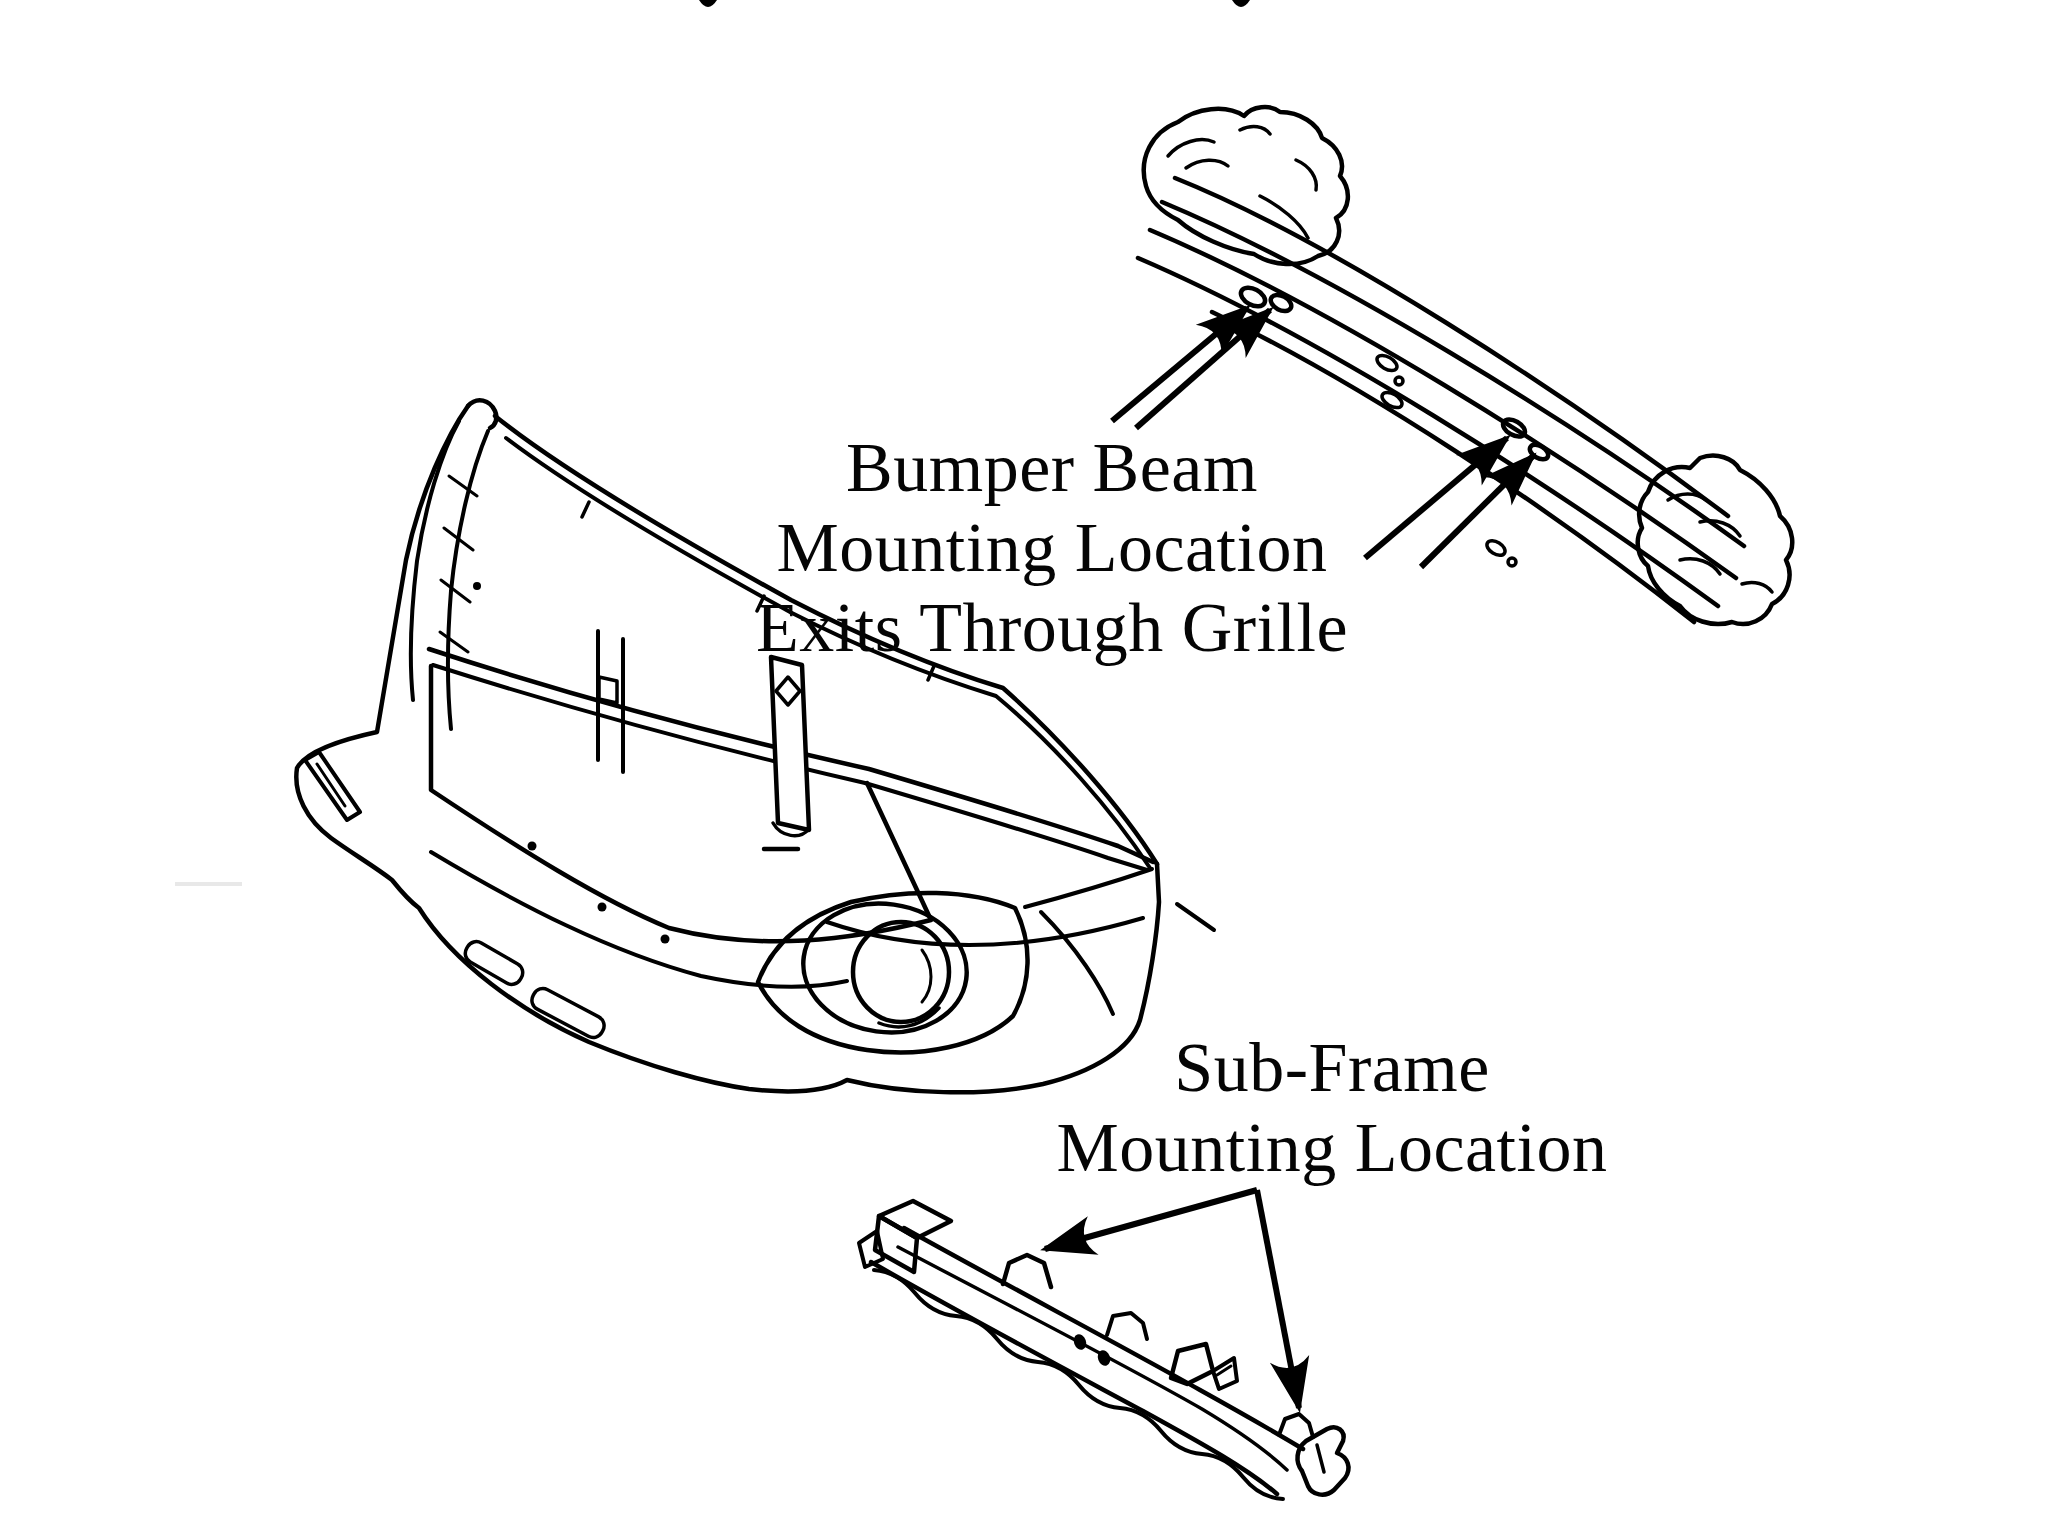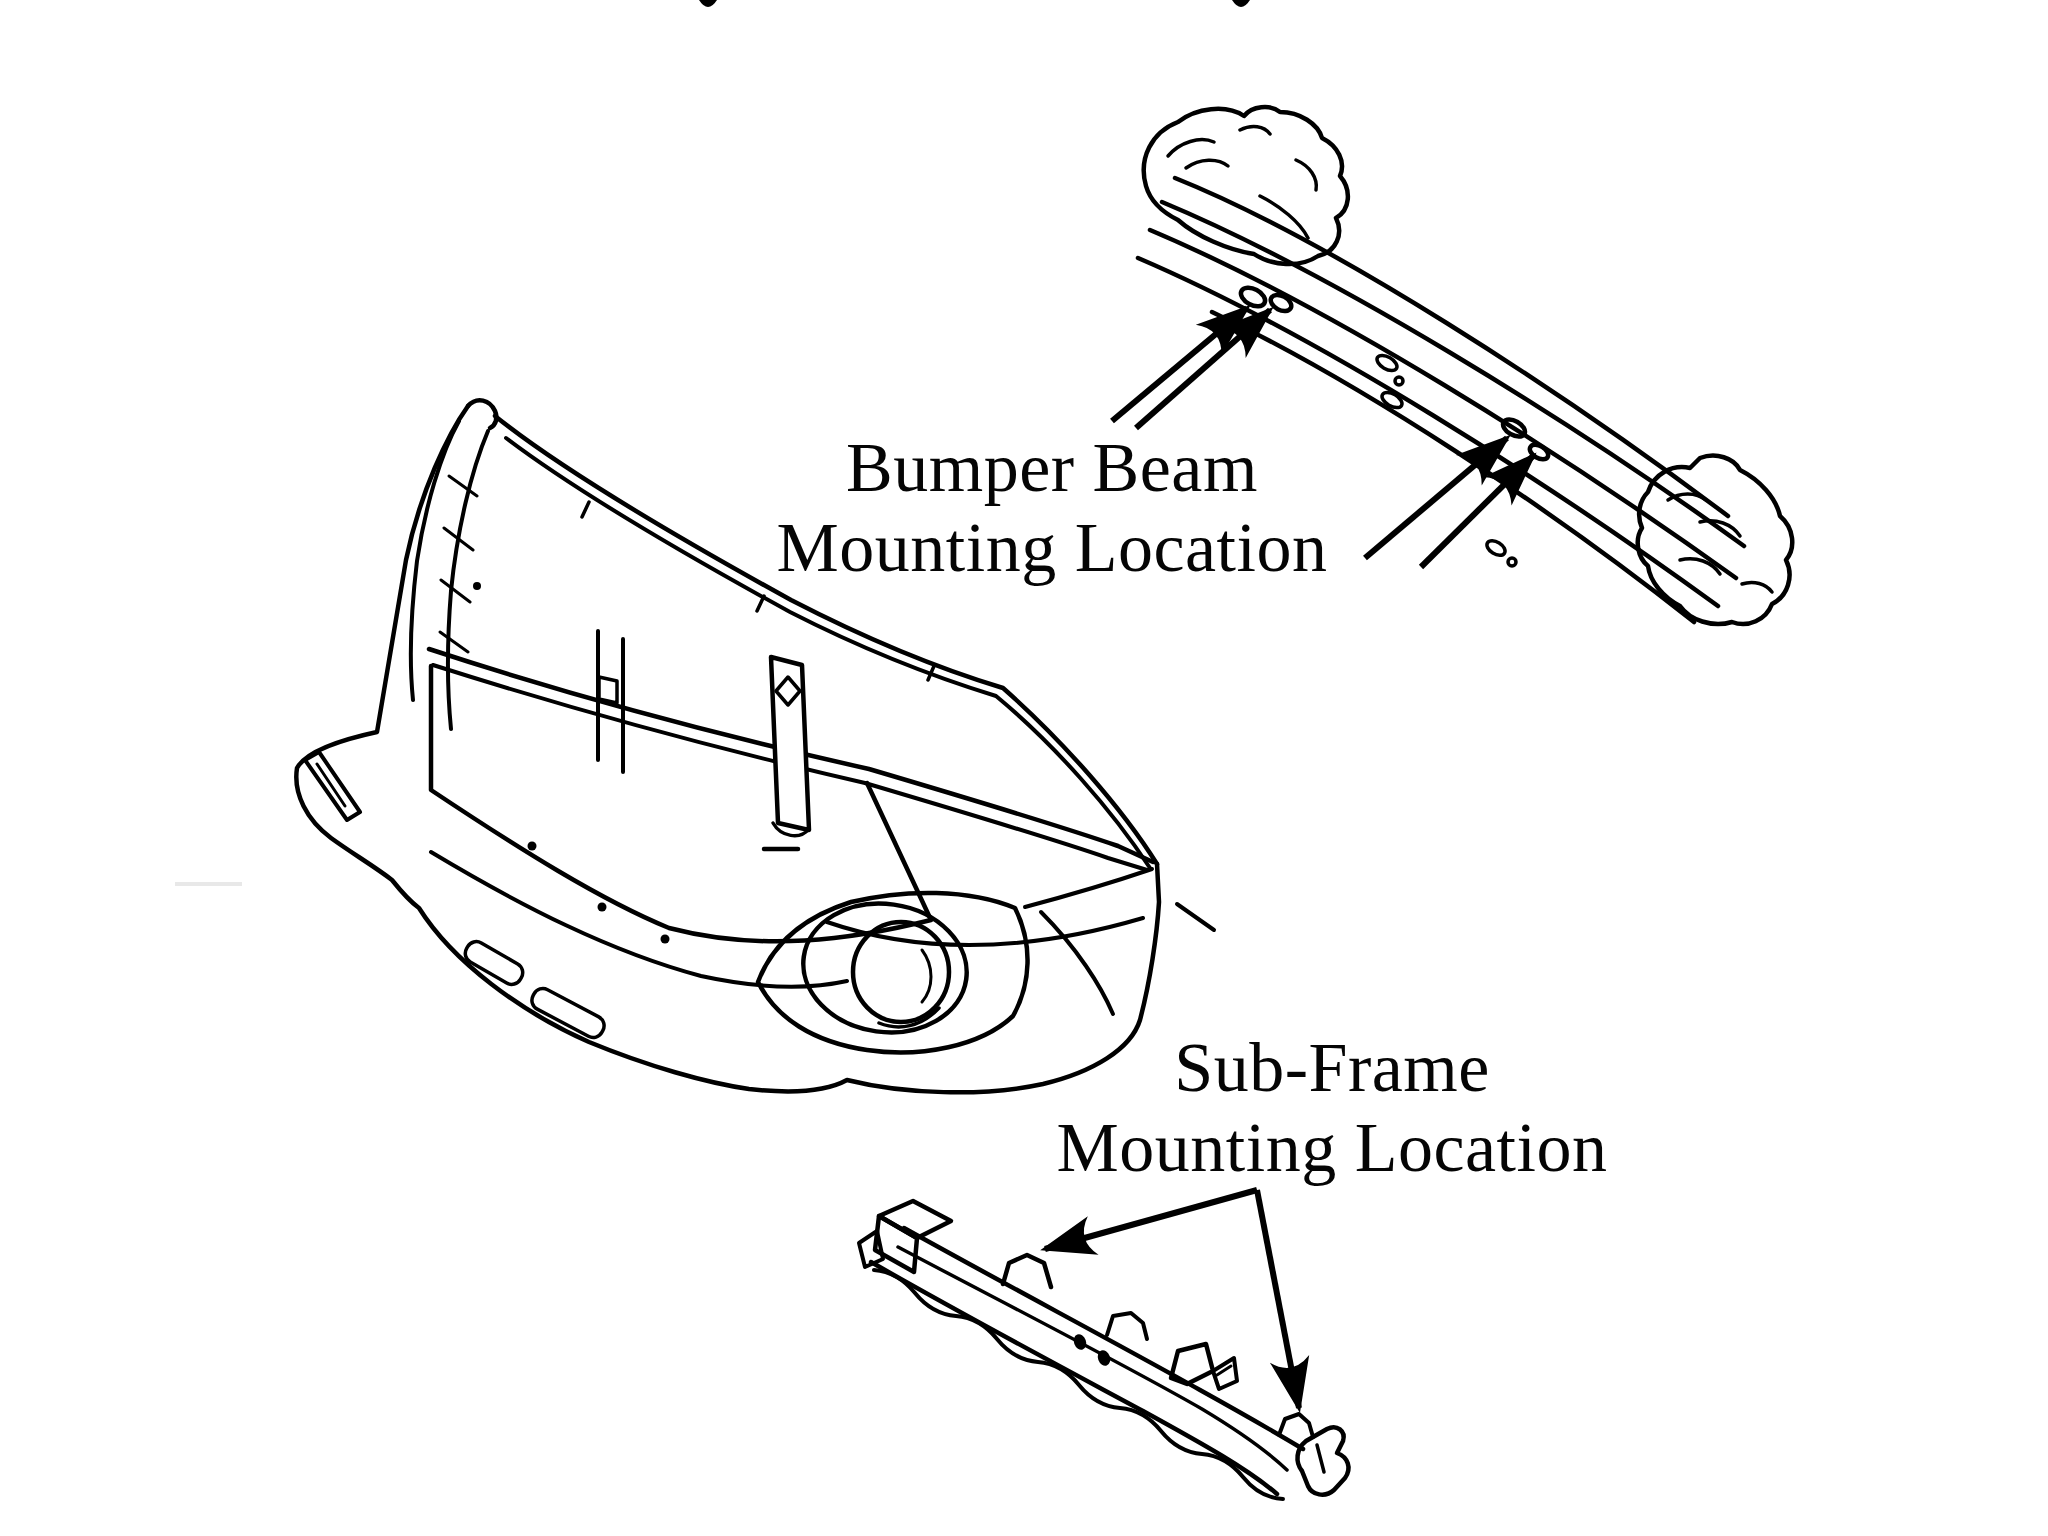--- a/index.html
+++ b/index.html
@@ -175,20 +175,21 @@
 
     <g stroke="#000" stroke-width="6" fill="none" stroke-linecap="butt">
       <line x1="1257" y1="1190" x2="1045" y2="1249" marker-end="url(#ah)"></line>
       <line x1="1257" y1="1190" x2="1299" y2="1408" marker-end="url(#ah)"></line>
     </g>
   </svg>
 
   <div class="callout" id="bumper-beam-callout">
     <div>Bumper Beam</div>
     <div>Mounting Location</div>
+    <div>Exits Through Grille</div>
   </div>
 
   <div class="callout" id="sub-frame-callout">
     <div>Sub-Frame</div>
     <div>Mounting Location</div>
   </div>
 
 </div>
 
 </body></html>

